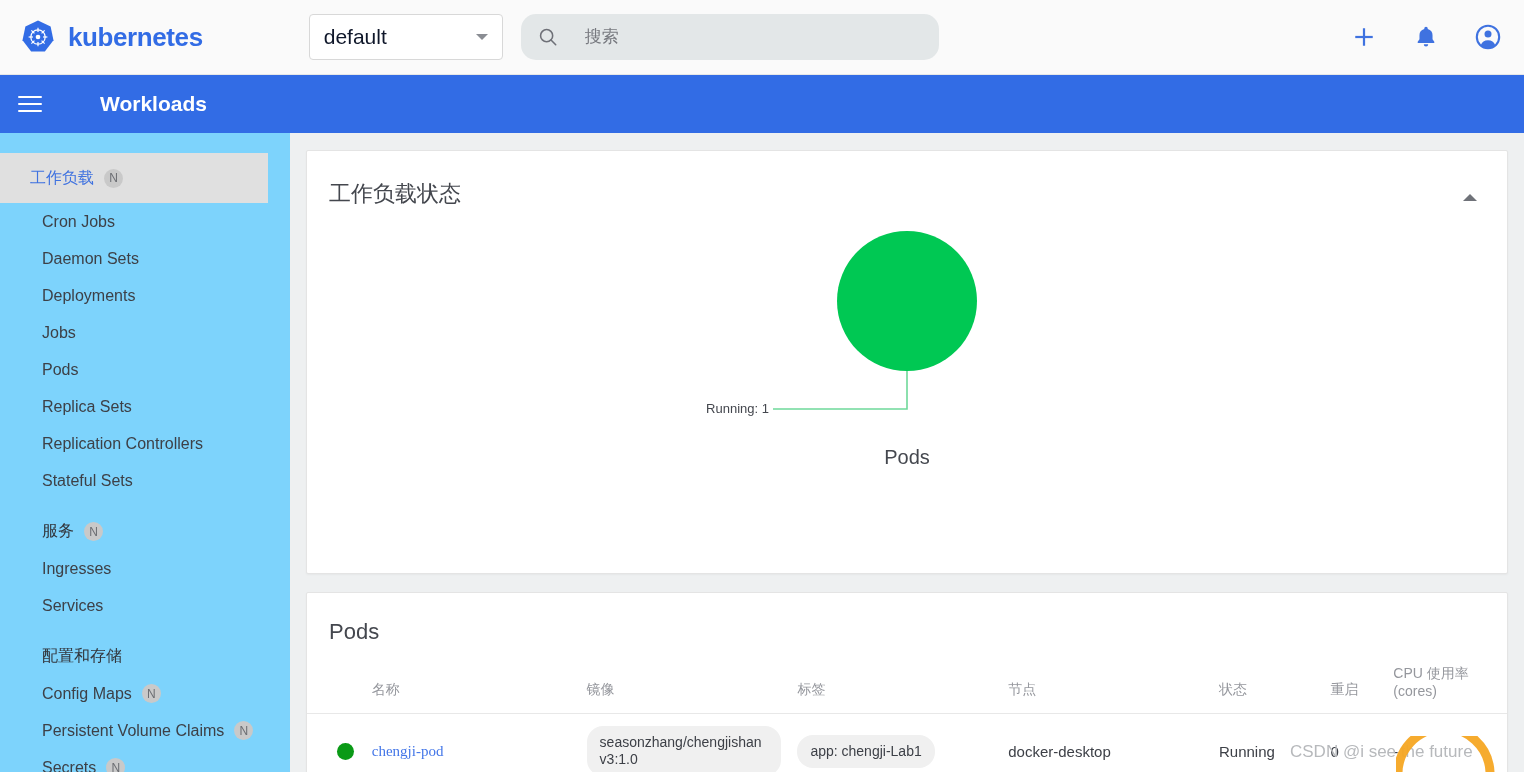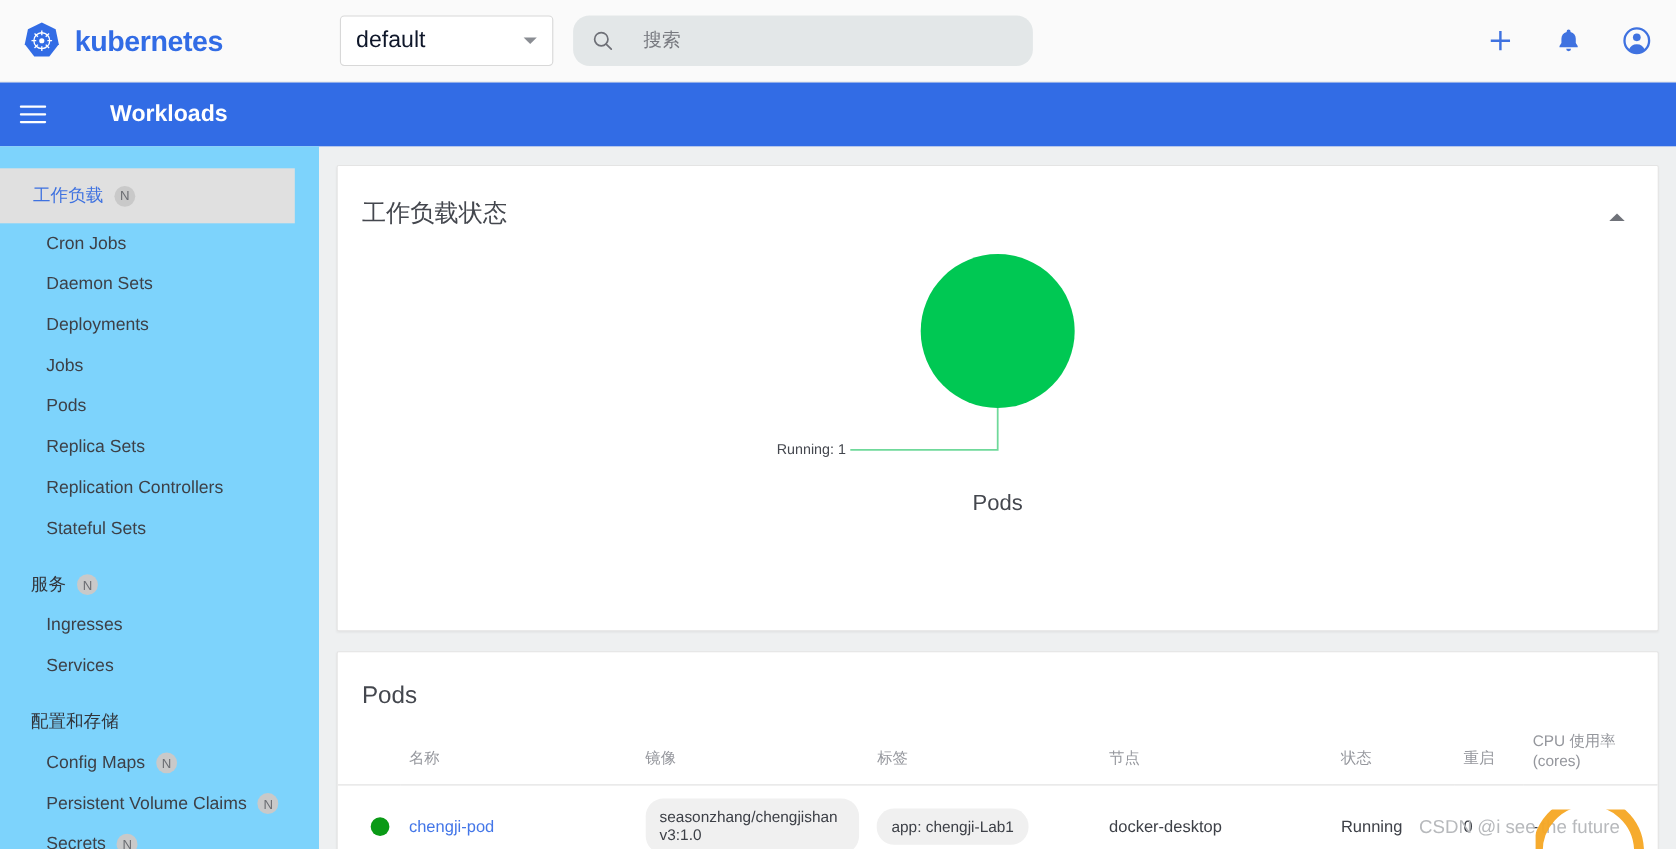--- a/index.html
+++ b/index.html
@@ -99,21 +99,21 @@
   .nav-item {
     height: 37px;
     display: flex; align-items: center;
     padding-left: 42px;
     font-size: 16px;
     color: #3d4047;
     cursor: pointer;
     white-space: nowrap;
   }
   .nav-item.group {
-    padding-left: 28px;
+    padding-left: 42px;
     font-size: 16px;
     margin-top: 14px;
     color: #32353b;
   }
   .nav-item.active {
     background: #e0e0e0;
     width: 268px;
     height: 50px;
     padding-left: 30px;
     color: #3f72e0;
@@ -192,21 +192,21 @@
   .col-img  { width: 208px; }
   .col-lbl  { width: 208px; }
   .col-node { width: 208px; }
   .col-stat { width: 110px; }
   .col-rest { width: 62px; }
   .col-cpu  { width: 120px; }
   .status-dot {
     width: 17px; height: 17px; border-radius: 50%;
     background: #0a9a16; display: block;
   }
-  .pod-link { color: #4376e8; text-decoration: none; cursor: pointer; font-size: 15px; }
+  .pod-link { color: #4376e8; text-decoration: none; cursor: pointer; font-size: 15px; font-family: Liberation Serif, serif; }
   .pill {
     display: inline-block;
     background: #f0f0f0;
     border-radius: 16px;
     padding: 8px 13px;
     font-size: 14px;
     color: #3d4047;
     line-height: 17px;
     max-width: 195px;
     word-break: break-all;

